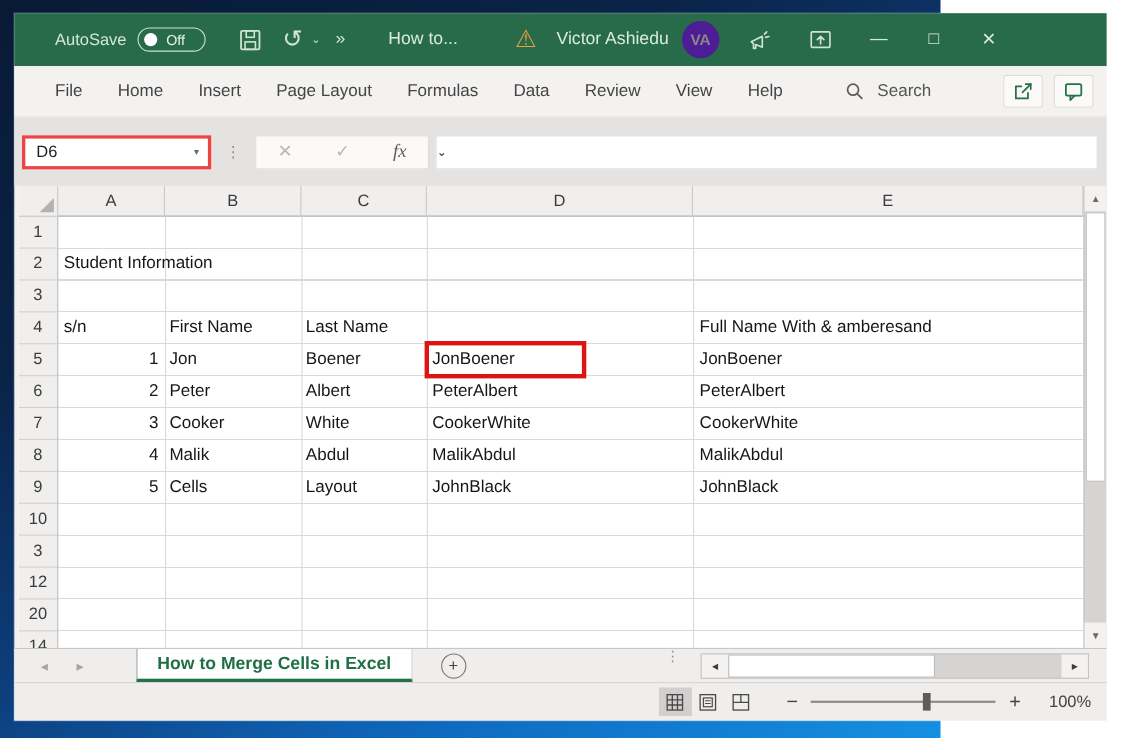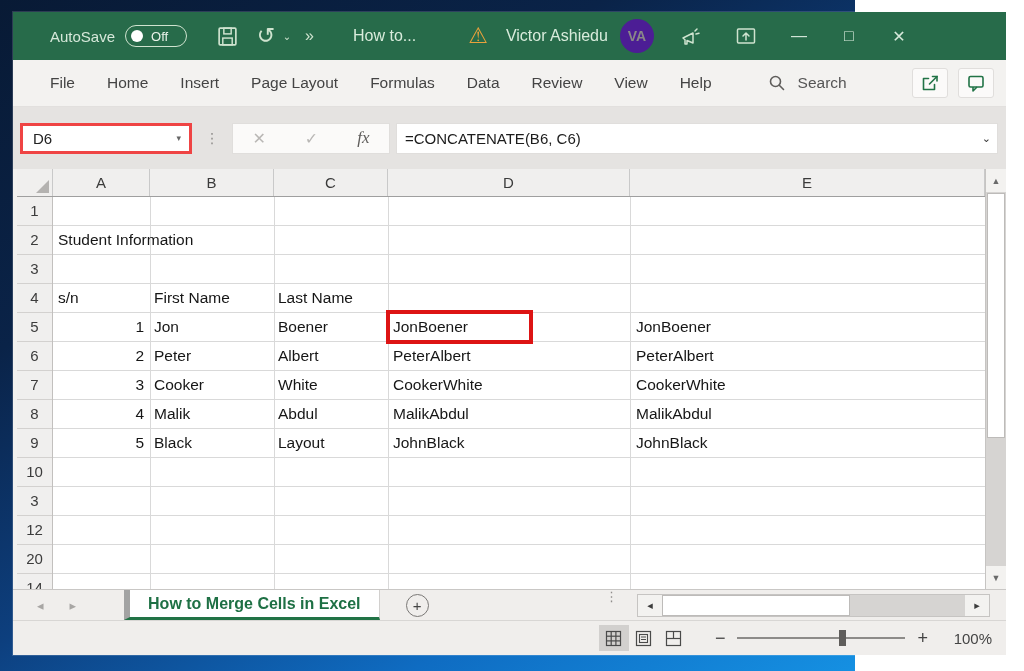--- a/index.html
+++ b/index.html
@@ -90,21 +90,21 @@
   .vs-arrow { height:23px; background:#f3f2f0; display:flex; align-items:center; justify-content:center;
     font-size:9px; color:#6a6a6a; cursor:pointer; }
   .vs-thumb { height:245px; margin:1px 1px; background:#ffffff; border:1px solid #bdbbb9; cursor:grab; }
   .vs-track { flex:1; }
 
   
   .tabstrip { height:31px; flex:0 0 31px; background:#f0eeec; border-top:1px solid #c9c7c5;
     display:flex; align-items:stretch; position:relative; font-size:15px; }
   .ts-nav { display:flex; align-items:center; gap:26px; margin-left:24px; color:#a8a6a4; font-size:13px; }
   .ts-nav span { cursor:pointer; }
-  .sheettab { margin-left:48px; background:#ffffff; border-right:1px solid #d2d0ce; border-left:6px solid #a3a3a3;
+  .sheettab { margin-left:48px; background:#ffffff; border-right:1px solid #d2d0ce; border-left:1px solid #a3a3a3;
     border-bottom:3px solid #217346; display:flex; align-items:center; padding:0 18px;
     color:#1e7044; font-weight:bold; font-size:16px; cursor:pointer; }
   .addsheet { width:23px; height:23px; margin-left:26px; align-self:center; border:1px solid #7a7876;
     border-radius:50%; display:flex; align-items:center; justify-content:center; font-size:15px;
     color:#444; cursor:pointer; }
   .ts-dots { position:absolute; left:592px; top:4px; color:#8f8d8b; font-size:13px; line-height:.5; }
   .hscroll { position:absolute; left:624px; right:16px; top:4px; height:23px; background:#d6d4d2;
     border:1px solid #c6c4c2; display:flex; }
   .hs-arrow { width:24px; background:#f3f2f0; display:flex; align-items:center; justify-content:center;
     font-size:11px; color:#3c3c3c; cursor:pointer; }
@@ -221,21 +221,20 @@
       </div>
       <div class="fdots">
         <span>⋮</span>
       </div>
       <div class="fbtns">
         <span class="fbtn-x">✕</span>
         <span class="fbtn-check">✓</span>
         <span class="fbtn-fx">fx</span>
       </div>
       <div class="formulabox">
-        <span class="f-val">=CONCATENATE(B6, C6)</span>
         <span class="f-dd">⌄</span>
       </div>
     </div>
 
     <div class="gridarea">
       <div class="colheaders">
         <div class="chcell ch-corner"></div>
         <div class="chcell ch-a">A</div>
         <div class="chcell ch-b">B</div>
         <div class="chcell ch-c">C</div>
@@ -262,20 +261,21 @@
         <div class="vl vl-b"></div>
         <div class="vl vl-c"></div>
         <div class="vl vl-d"></div>
         <div class="vl vl-e"></div>
 
         <div class="cell r2 ca">Student Information</div>
 
         <div class="cell r4 ca">s/n</div>
         <div class="cell r4 cb">First Name</div>
         <div class="cell r4 cc">Last Name</div>
+        <div class="cell r4 ce">Full Name With &amp; amberesand</div>
 
         <div class="cell r5 num">1</div>
         <div class="cell r5 cb">Jon</div>
         <div class="cell r5 cc">Boener</div>
         <div class="cell r5 cd">JonBoener</div>
         <div class="cell r5 ce">JonBoener</div>
 
         <div class="cell r6 num">2</div>
         <div class="cell r6 cb">Peter</div>
         <div class="cell r6 cc">Albert</div>
@@ -288,21 +288,21 @@
         <div class="cell r7 cd">CookerWhite</div>
         <div class="cell r7 ce">CookerWhite</div>
 
         <div class="cell r8 num">4</div>
         <div class="cell r8 cb">Malik</div>
         <div class="cell r8 cc">Abdul</div>
         <div class="cell r8 cd">MalikAbdul</div>
         <div class="cell r8 ce">MalikAbdul</div>
 
         <div class="cell r9 num">5</div>
-        <div class="cell r9 cb">Black</div>
+        <div class="cell r9 cb">Cells</div>
         <div class="cell r9 cc">Layout</div>
         <div class="cell r9 cd">JohnBlack</div>
         <div class="cell r9 ce">JohnBlack</div>
 
         <div class="redbox"></div>
       </div>
       <div class="vscroll">
         <div class="vs-arrow">
           <span>▲</span>
         </div>

